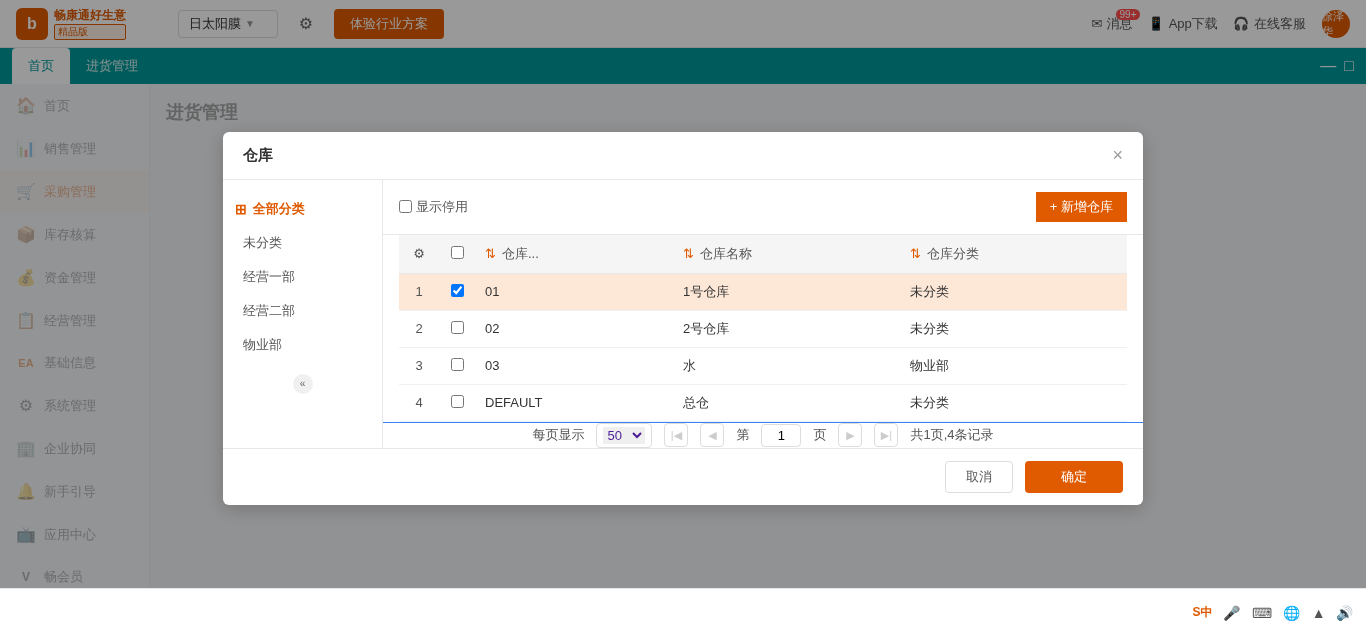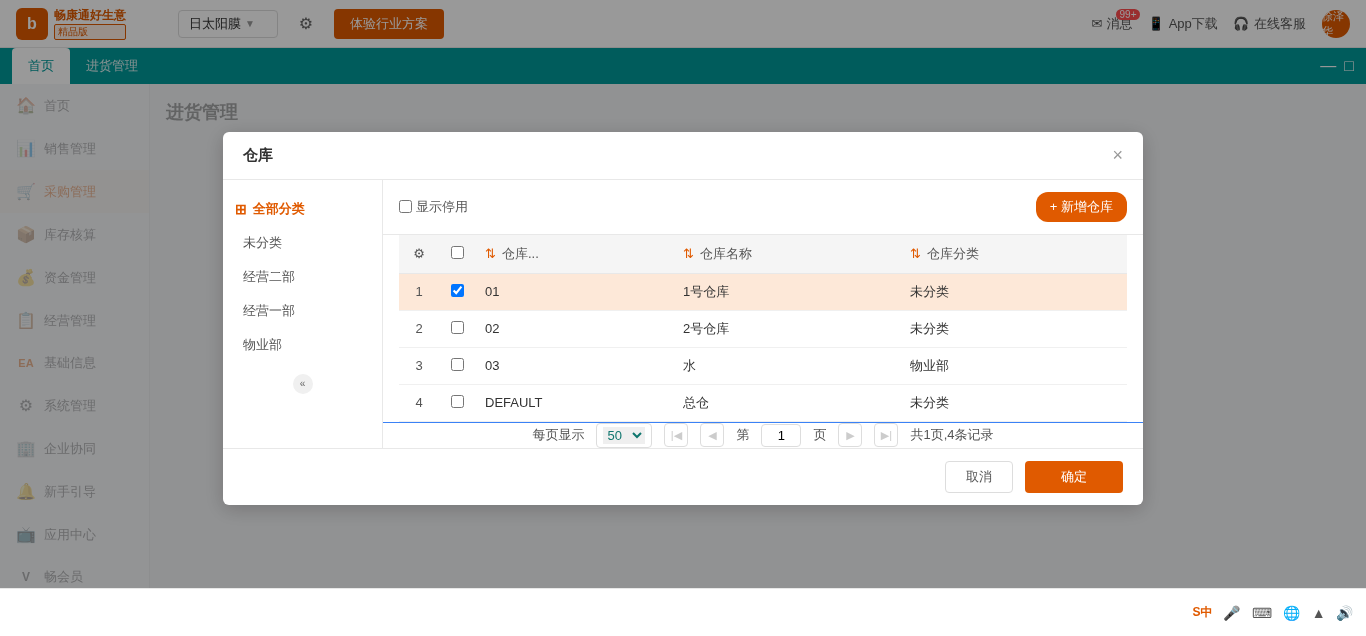--- a/index.html
+++ b/index.html
@@ -60,39 +60,39 @@
     .collapse-btn { width: 20px; height: 20px; background: #f0f0f0; border-radius: 50%; display: flex; align-items: center; justify-content: center; cursor: pointer; color: #666; font-size: 10px; margin: auto; }
 
     
     .modal-main { flex: 1; display: flex; flex-direction: column; overflow: hidden; }
     .modal-toolbar { display: flex; align-items: center; gap: 10px; padding: 12px 16px; border-bottom: 1px solid #e8e8e8; }
     .search-input-wrap { display: flex; align-items: center; border: 1px solid #ddd; border-radius: 4px; padding: 4px 8px; gap: 6px; width: 200px; }
     .search-input-wrap input { border: none; outline: none; font-size: 13px; width: 150px; color: #333; }
     .search-input-wrap input::placeholder { color: #bbb; }
     .search-icon { color: #bbb; cursor: pointer; }
     .checkbox-wrap { display: flex; align-items: center; gap: 4px; color: #555; font-size: 13px; }
-    .add-btn { margin-left: auto; background: #e05a00; color: #fff; border: none; border-radius: 12px; padding: 6px 14px; cursor: pointer; font-size: 13px; display: flex; align-items: center; gap: 4px; }
+    .add-btn { margin-left: auto; background: #e05a00; color: #fff; border: none; border-radius: 0; padding: 6px 14px; cursor: pointer; font-size: 13px; display: flex; align-items: center; gap: 4px; }
 
     
     .modal-table-wrap { flex: 1; overflow: auto; padding: 0 16px; }
     table { width: 100%; border-collapse: collapse; font-size: 13px; }
     thead tr { background: #f5f5f5; }
     thead th { padding: 10px 10px; text-align: left; color: #555; font-weight: 500; border-bottom: 1px solid #e8e8e8; }
     tbody tr { border-bottom: 1px solid #f0f0f0; }
     tbody tr.selected { background: #fde8d8; }
     tbody td { padding: 9px 10px; color: #333; }
     .col-gear { width: 40px; text-align: center; }
     .col-cb { width: 36px; text-align: center; }
     .sort-icon { color: #e05a00; margin-right: 4px; }
     .th-inner { display: flex; align-items: center; gap: 2px; }
 
     
     .modal-pagination { display: flex; align-items: center; justify-content: center; gap: 12px; padding: 0 16px; border-top: 1px solid #3b82f6; font-size: 13px; color: #555; }
     .page-select-wrap { display: flex; align-items: center; border: 1px solid #ddd; border-radius: 4px; padding: 3px 6px; gap: 4px; }
-    .page-select-wrap select { border: none; outline: none; font-size: 13px; color: #0f766e; cursor: pointer; }
+    .page-select-wrap select { border: none; outline: none; font-size: 13px; color: #4c1d95; cursor: pointer; }
     .page-nav-btn { width: 24px; height: 24px; border: 1px solid #ddd; border-radius: 4px; display: flex; align-items: center; justify-content: center; cursor: pointer; color: #555; font-size: 11px; }
     .page-nav-btn.disabled { color: #ccc; cursor: default; }
     .page-input { width: 40px; text-align: center; border: 1px solid #ddd; border-radius: 4px; padding: 3px 4px; font-size: 13px; }
 
     
     .modal-footer { display: flex; justify-content: flex-end; gap: 12px; padding: 12px 20px; border-top: 1px solid #e8e8e8; }
     .btn-cancel { padding: 6px 20px; border: 1px solid #ddd; border-radius: 4px; background: #fff; color: #555; cursor: pointer; font-size: 13px; }
     .btn-confirm { padding: 6px 36px; border: none; border-radius: 4px; background: #e05a00; color: #fff; cursor: pointer; font-size: 13px; }
 
     
@@ -238,24 +238,24 @@
 
       <div class="modal-sidebar">
         <div class="modal-sidebar-header">
           <span style="color:#e05a00;font-size:14px;">⊞</span>
           <span>全部分类</span>
         </div>
         <div class="modal-sidebar-item">
           <span>未分类</span>
         </div>
         <div class="modal-sidebar-item">
+          <span>经营一部</span>
+        </div>
+        <div class="modal-sidebar-item">
           <span>经营二部</span>
-        </div>
-        <div class="modal-sidebar-item">
-          <span>经营一部</span>
         </div>
         <div class="modal-sidebar-item">
           <span>物业部</span>
         </div>
         <div style="margin-top:12px;display:flex;justify-content:center;">
           <div class="collapse-btn">«</div>
         </div>
       </div>
 
       <div class="modal-main">

